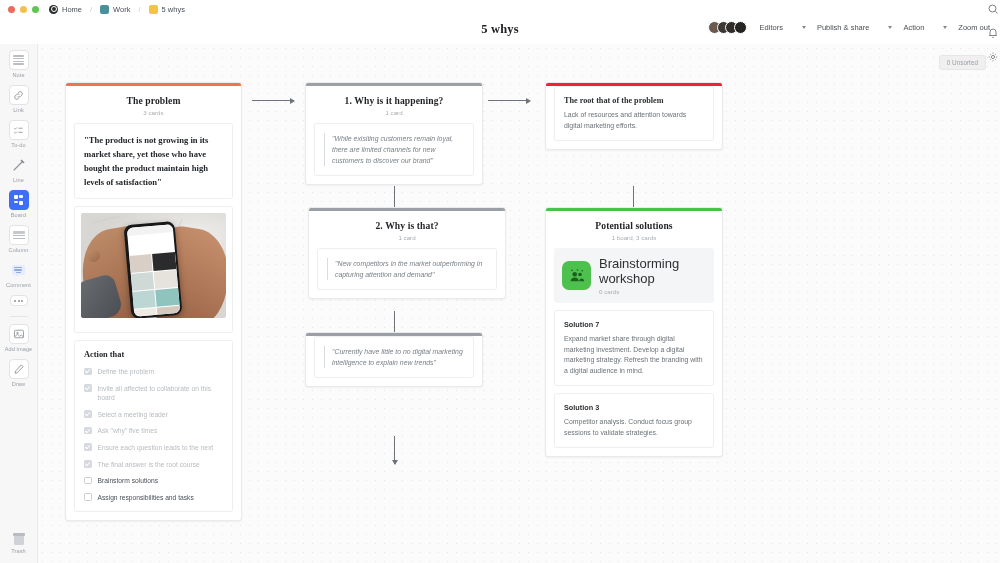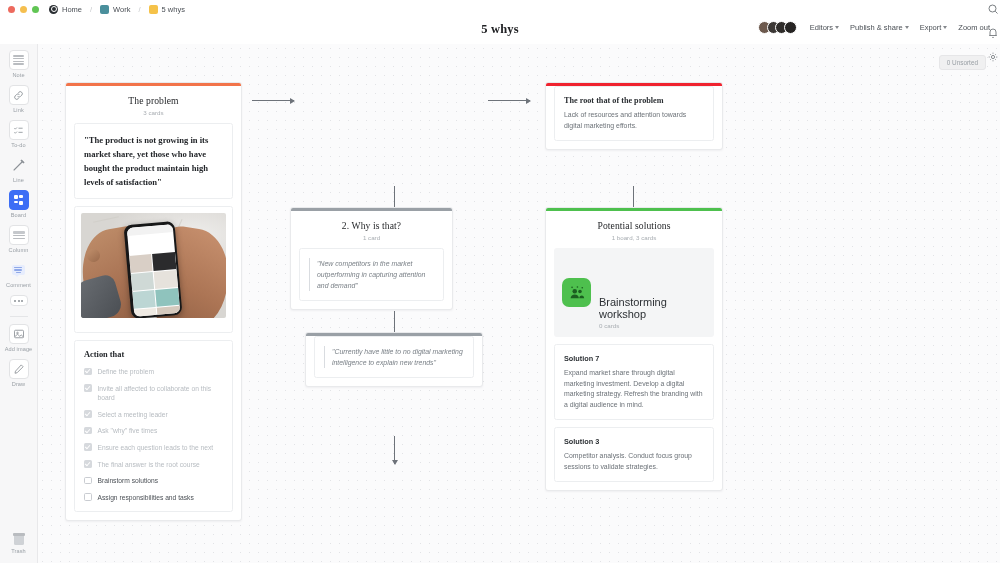--- a/index.html
+++ b/index.html
@@ -55,21 +55,21 @@
   }
   .avatars { display:flex; align-items:center; margin-right:2px; }
   .av {
     width:13px; height:13px; border-radius:50%; border:1.2px solid #fff; margin-left:-4.5px;
     background:#4d4a48;
   }
   .av:first-child{ margin-left:0; background:#6d5a4e; }
   .av.a2{ background:#3c3836; }
   .av.a3{ background:#2f2c2a; }
   .av.a4{ background:#262423; }
-  .hdr-btn { display:flex; align-items:center; gap:2px; cursor:pointer; white-space:nowrap; }
+  .hdr-btn { display:flex; align-items:center; gap:19px; cursor:pointer; white-space:nowrap; }
   .caret { width:0;height:0;border-left:2.6px solid transparent;border-right:2.6px solid transparent;border-top:3.2px solid #85888c; }
 
   
   .toolbar {
     position:absolute; left:0; top:44px; width:38px; height:519px;
     background:#f7f7f8; border-right:1px solid #e8e8ea;
     display:flex; flex-direction:column; align-items:center; padding-top:6px; z-index:30;
   }
   .tool { display:flex; flex-direction:column; align-items:center; margin-bottom:7px; cursor:pointer; }
   .tool-box {
@@ -116,21 +116,21 @@
     position:absolute; background:#ffffff; border:1px solid #e9eaec; border-radius:3px;
     box-shadow:0 1px 2px rgba(16,24,40,.05);
   }
   .col-top { height:3px; border-radius:2px 2px 0 0; }
   .col-top.orange{ background:#f2744a; }
   .col-top.grey  { background:#9aa0a6; }
   .col-top.red   { background:#f0232f; }
   .col-top.green { background:#4ec04e; }
   .col-head { padding:9px 8px 7px; text-align:center; }
   .col-title {
-    font-family:"Liberation Serif", serif; font-weight:normal; font-size:9.6px; color:#1f2124; letter-spacing:.1px;text-align:center;
+    font-family:"Liberation Serif", serif; font-weight:bold; font-size:9.6px; color:#1f2124; letter-spacing:.1px;text-align:center;
   }
   .col-sub { font-size:6.2px; color:#a8adb2; margin-top:3px; }
   .col-body { padding:0 8px 8px; }
 
   .card {
     background:#fff; border:1px solid #eceef0; border-radius:2.5px; padding:9px 9px;
     margin-bottom:7px;
   }
   .card:last-child{ margin-bottom:0; }
   .quote-serif {
@@ -203,21 +203,21 @@
   .step.todo .step-lbl{ color:#4a4f55; }
 
   .board-card {
     background:#f4f5f6; border-radius:3px; padding:8px; display:flex; align-items:center; gap:8px; margin-bottom:7px;
   }
   .board-ico {
     width:29px; height:29px; border-radius:7px; background:#4ec04e; flex:0 0 auto;
     display:flex; align-items:center; justify-content:center;
   }
   .board-ico svg{ width:18px; height:18px; fill:#1b5e20; }
-  .board-name { font-size:11px; color:#2c3034;margin-top:40px; }
+  .board-name { font-size:13px; color:#2c3034; }
   .board-sub { font-size:6.2px; color:#a8adb2; margin-top:2px; }
 
   
   .conn { position:absolute; }
   .conn.h { height:1px; background:#6e737a; }
   .conn.h::after{
     content:""; position:absolute; right:-1px; top:-2.5px; width:0;height:0;
     border-top:3px solid transparent; border-bottom:3px solid transparent; border-left:5px solid #6e737a;
   }
   .conn.v { width:1px; background:#6e737a; }
@@ -298,21 +298,21 @@
       </div>
       <div class="hdr-btn">
         <span>Editors</span>
         <span class="caret"></span>
       </div>
       <div class="hdr-btn">
         <span>Publish &amp; share</span>
         <span class="caret"></span>
       </div>
       <div class="hdr-btn">
-        <span>Export</span>
+        <span>Action</span>
         <span class="caret"></span>
       </div>
       <div class="hdr-btn">
         <span>Zoom out</span>
       </div>
     </div>
   </div>
 
   <div class="toolbar">
 
@@ -519,22 +519,34 @@
           </div>
           <div class="step todo">
             <span class="chk off"></span>
             <span class="step-lbl">Assign responsibilities and tasks</span>
           </div>
         </div>
 
       </div>
     </div>
 
-
-    <div class="col" style="left:252px; top:163px; width:163px;">
+    <div class="col" style="left:267px; top:38px; width:178px;">
+      <div class="col-top grey"></div>
+      <div class="col-head">
+        <div class="col-title">1. Why is it happening?</div>
+        <div class="col-sub">1 card</div>
+      </div>
+      <div class="col-body">
+        <div class="card">
+          <div class="quote-ital">"While exisiting customers remain loyal, there are limited channels for new customers to discover our brand"</div>
+        </div>
+      </div>
+    </div>
+
+    <div class="col" style="left:270px; top:163px; width:198px;">
       <div class="col-top grey"></div>
       <div class="col-head">
         <div class="col-title">2. Why is that?</div>
         <div class="col-sub">1 card</div>
       </div>
       <div class="col-body">
         <div class="card">
           <div class="quote-ital">"New competitors in the market outperforming in capturing attention and demand"</div>
         </div>
       </div>

